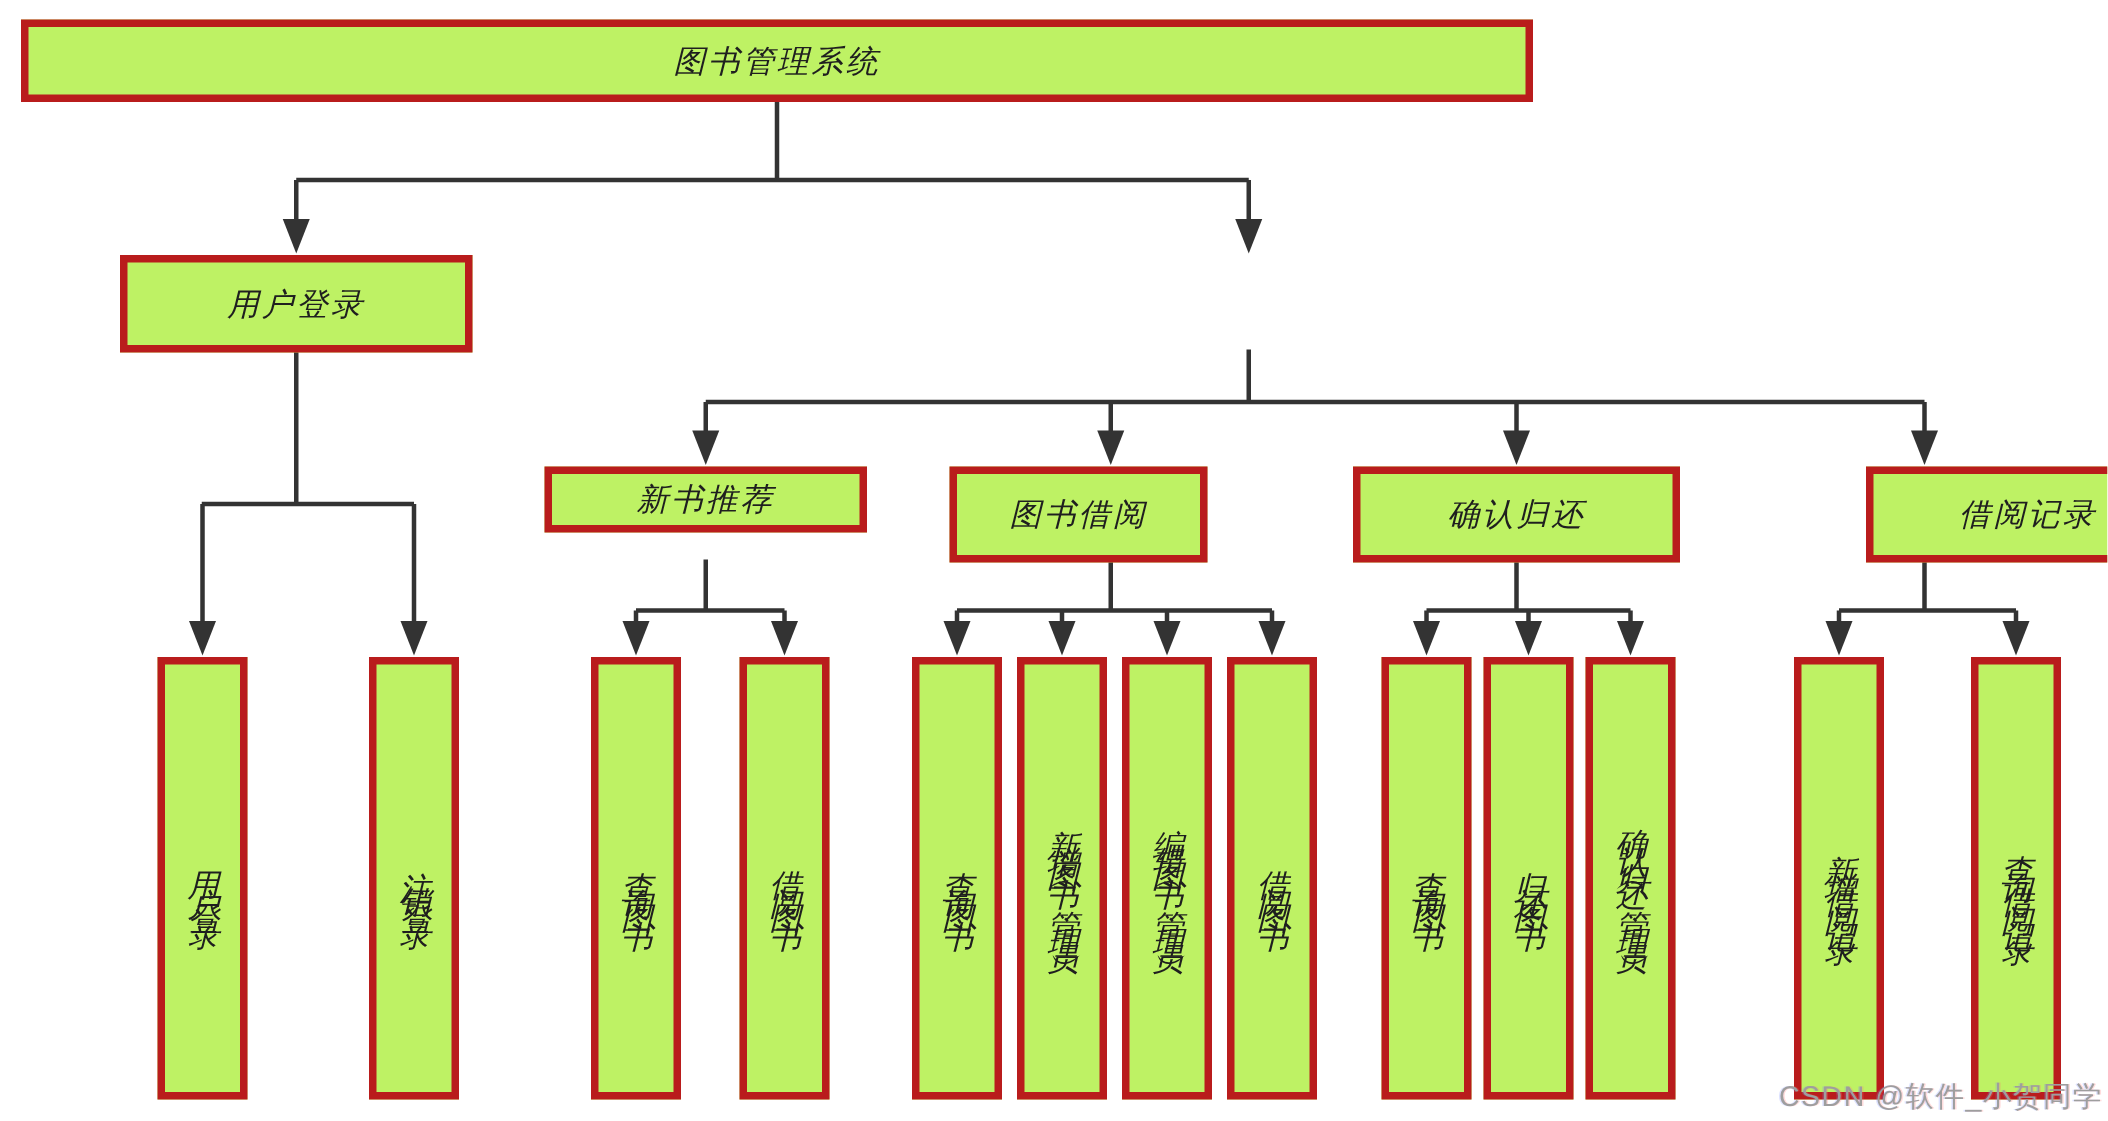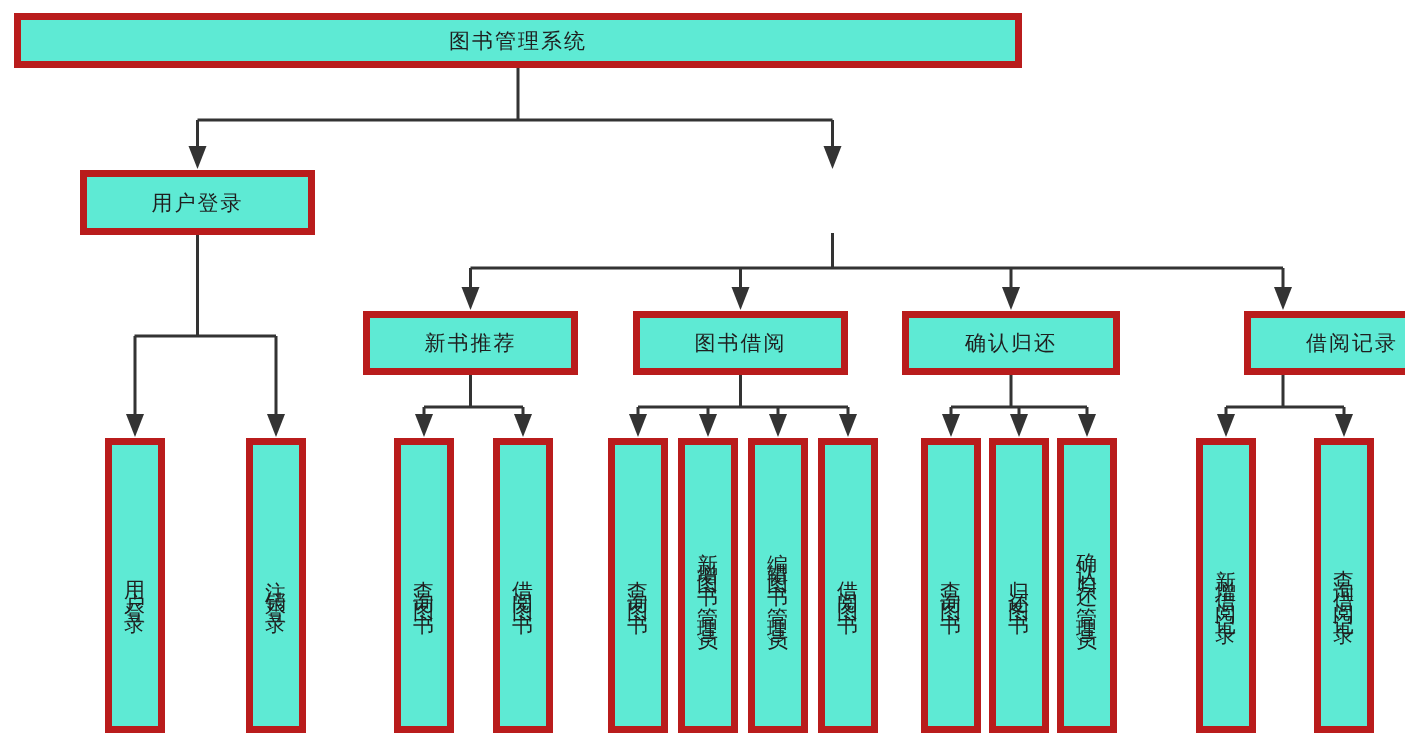--- a/index.html
+++ b/index.html
@@ -7,44 +7,45 @@
     position:relative;
     width:1405px; height:747px;
     background:#ffffff;
     font-family:"Liberation Sans", sans-serif;
     overflow:hidden;
   }
   svg.connectors { position:absolute; left:0; top:0; z-index:0; }
   .box {
     position:absolute;
     box-sizing:border-box;
-    border:7px solid #b91c1c;
-    background:#5eead4;
+    border:5px solid #b91c1c;
+    background:#bef264;
     display:flex;
     align-items:center;
     justify-content:center;
     color:#1f1f1f;
     z-index:1;
+    font-style:italic;
   }
   .h { font-size:21px; letter-spacing:2px; }
   .v { }
   .vtext {
     writing-mode:vertical-rl;
     text-orientation:mixed;
     font-size:21px;
     letter-spacing:11px;
     line-height:1;
     color:#1f1f1f;
   }
   
   #root-box  { left:14px;  top:13px;  width:1008px; height:55px; }
   #ul-box    { left:80px;  top:170px; width:235px;  height:65px; }
   #bm-box    { left:715px; top:170px; width:235px;  height:65px; }
-  #l3-1      { left:363px; top:311px; width:215px;  height:64px; }
-  #l3-2      { left:633px; top:311px; width:215px;  height:64px; }
+  #l3-1      { left:363px; top:311px; width:215px;  height:44px; }
+  #l3-2      { left:633px; top:311px; width:172px;  height:64px; }
   #l3-3      { left:902px; top:311px; width:218px;  height:64px; }
   #l3-4      { left:1244px;top:311px; width:216px;  height:64px; }
   .leaf      { top:438px; width:60px; height:295px; }
   #leaf-u1 { left:105px; }  #leaf-u2 { left:246px; }
   #leaf-n1 { left:394px; }  #leaf-n2 { left:493px; }
   #leaf-b1 { left:608px; }  #leaf-b2 { left:678px; }
   #leaf-b3 { left:748px; }  #leaf-b4 { left:818px; }
   #leaf-c1 { left:921px; }  #leaf-c2 { left:989px; }
   #leaf-c3 { left:1057px; }
   #leaf-r1 { left:1196px; } #leaf-r2 { left:1314px; }
@@ -153,14 +154,15 @@
     <span class="vtext">确认归还（管理员）</span>
   </div>
 
   <div class="box v leaf" id="leaf-r1">
     <span class="vtext">新增借阅记录</span>
   </div>
   <div class="box v leaf" id="leaf-r2">
     <span class="vtext">查询借阅记录</span>
   </div>
 
+  <div class="watermark">CSDN @软件_小贺同学</div>
 
 </div>
 
 </body></html>

